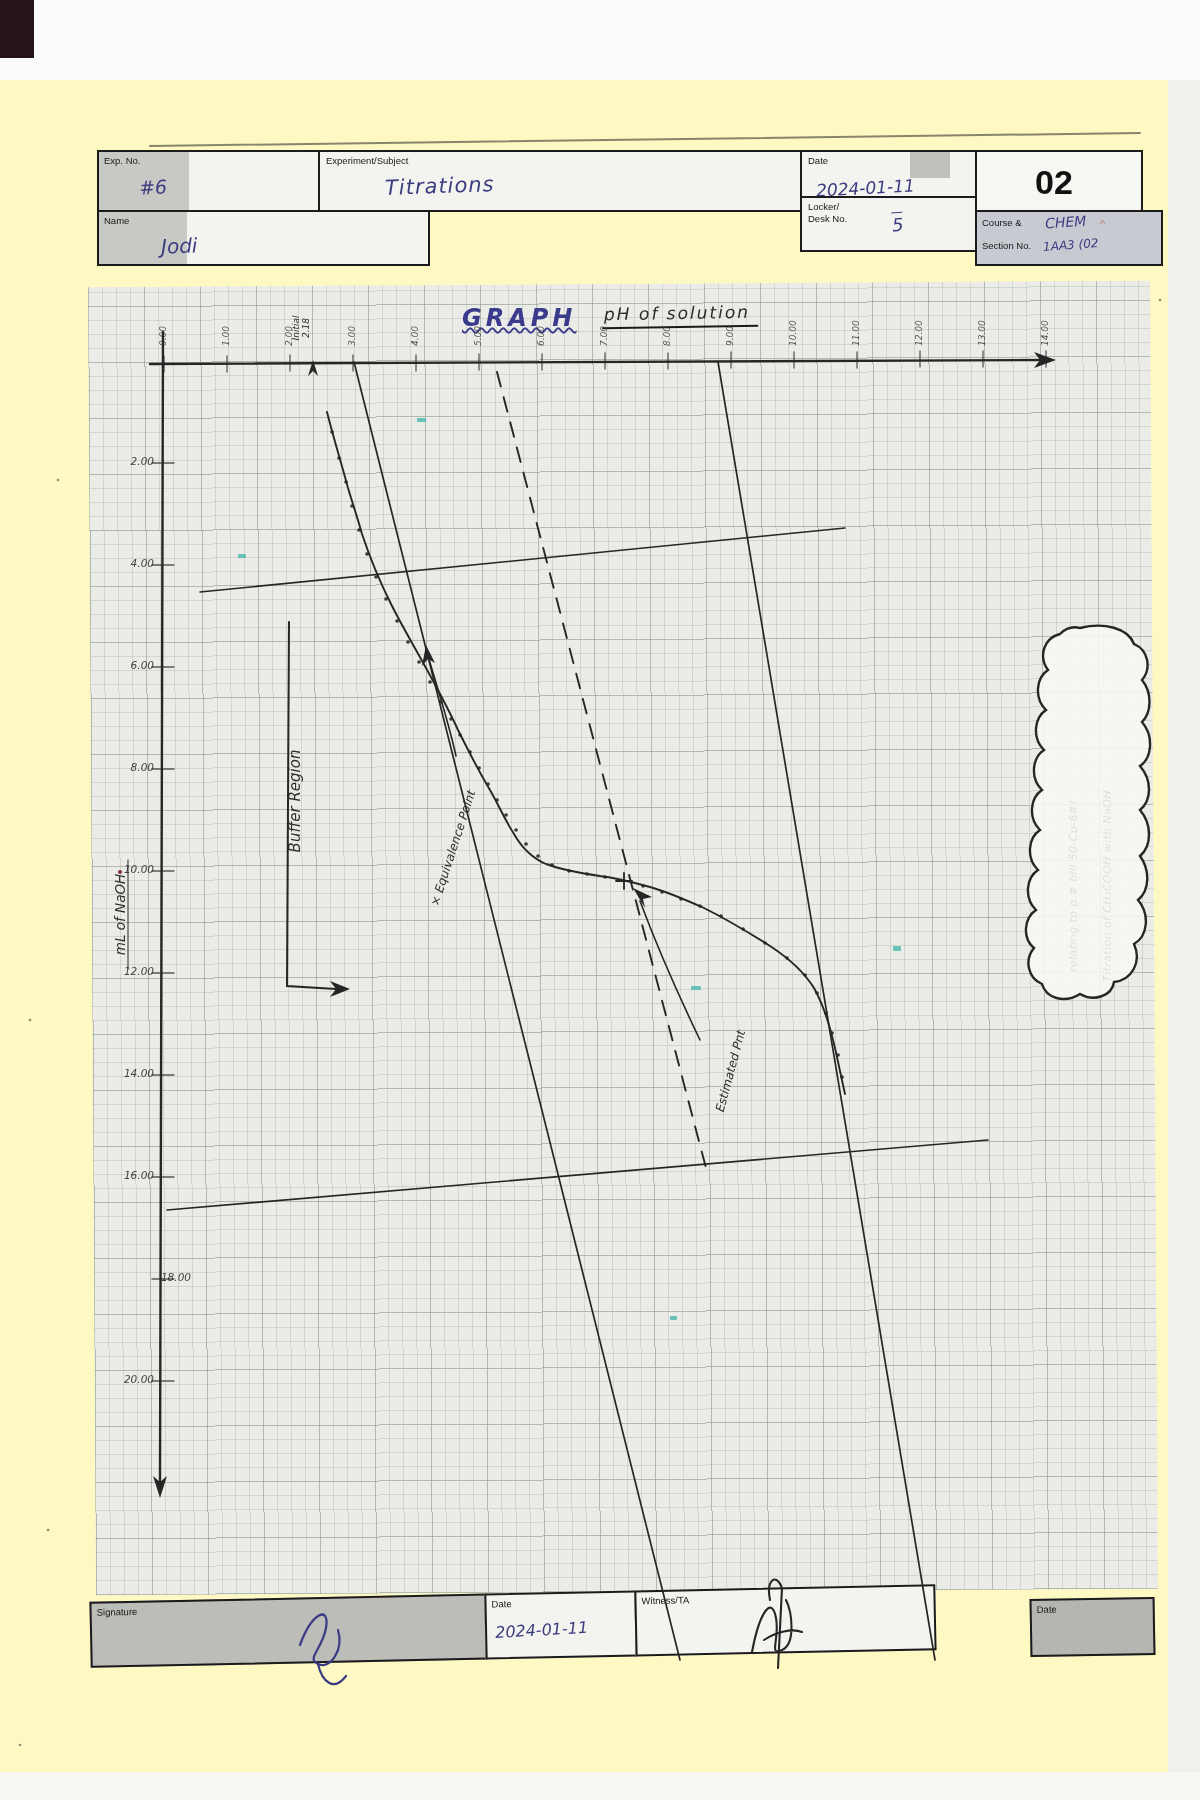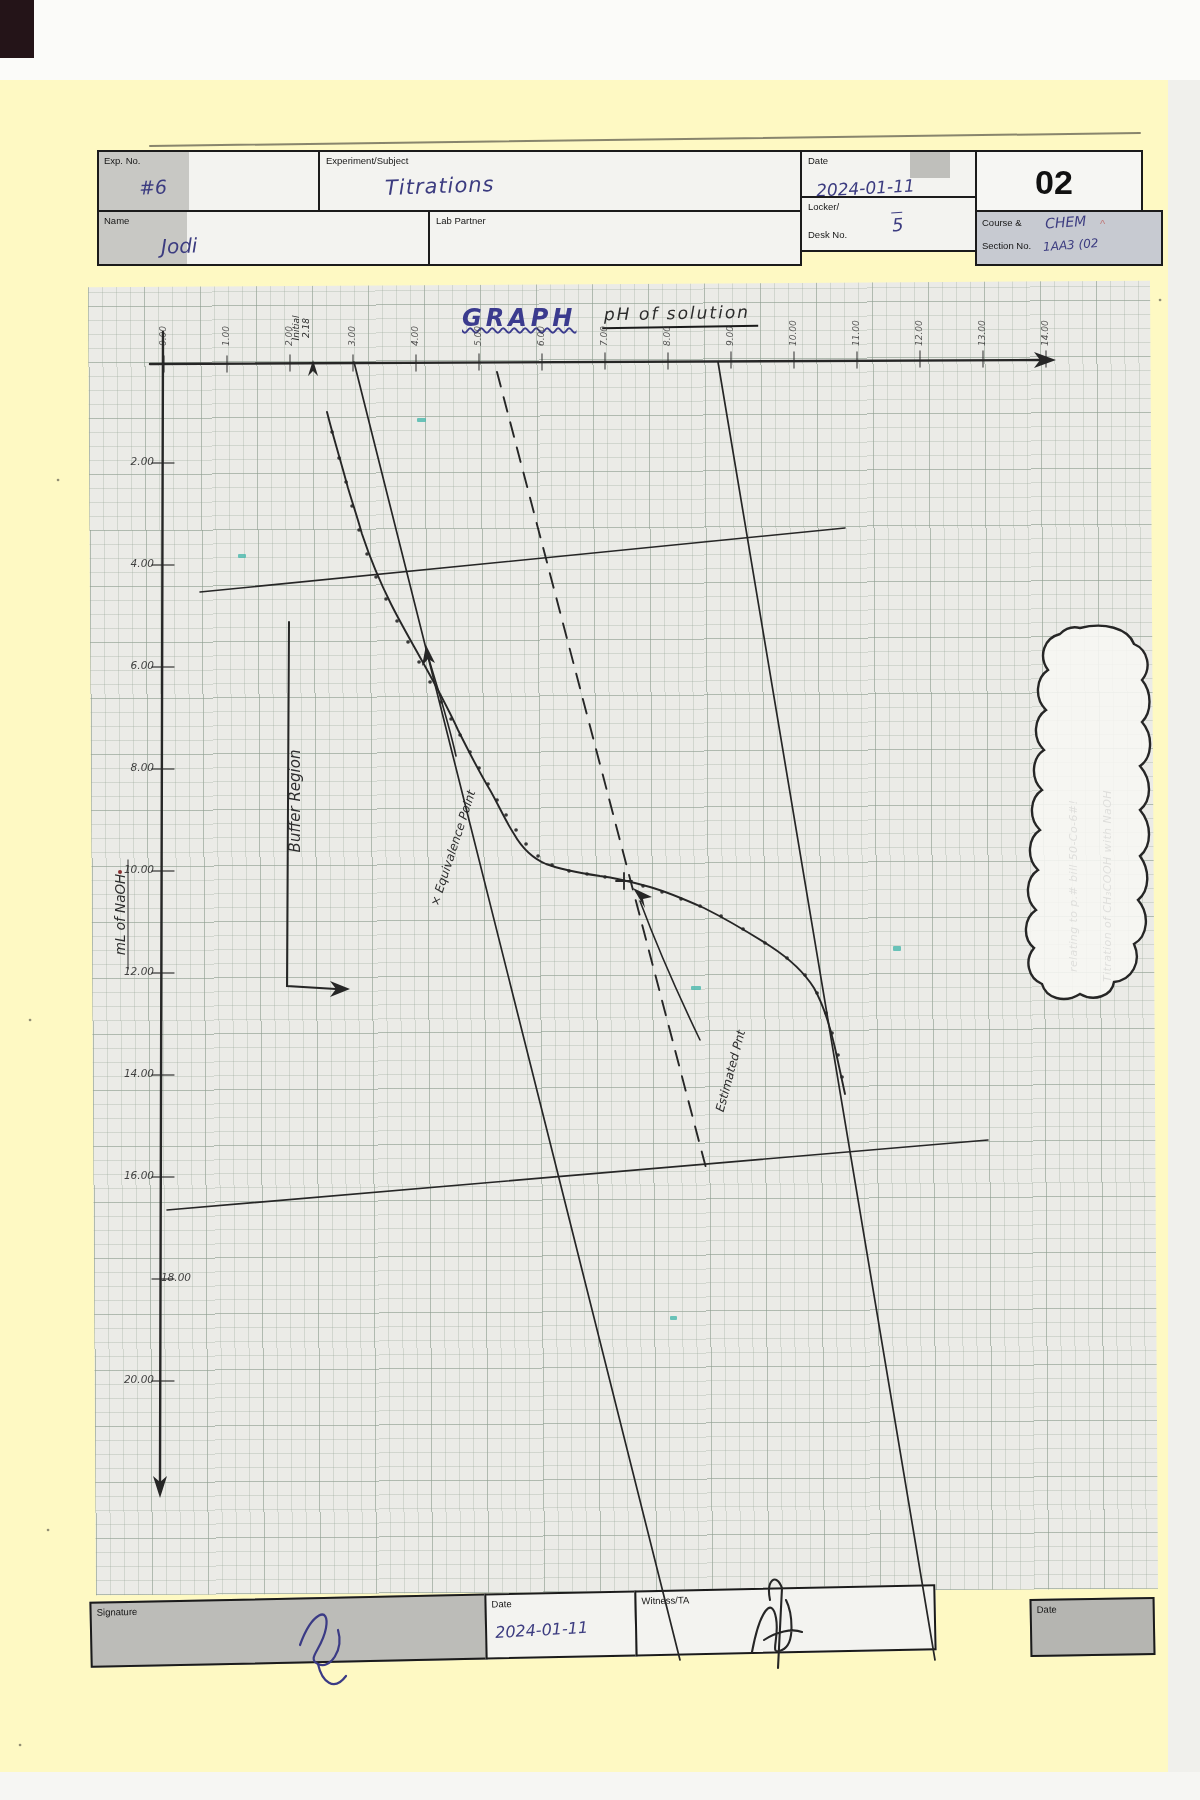--- a/index.html
+++ b/index.html
@@ -63,26 +63,23 @@
   </div>
   <div class="cell" style="left:975px;top:150px;width:168px;height:62px;background:#f6f6f3;">
     <div class="pageno" style="position:absolute;left:58px;top:11px;">02</div>
   </div>
 
   <div class="cell" style="left:97px;top:210px;width:333px;height:56px;">
     <div class="shade" style="left:0;top:0;width:88px;height:52px;"></div>
     <div class="lbl" style="left:5px;top:4px;">Name</div>
     <div class="hw" style="position:absolute;left:62px;top:22px;font-size:20px;transform:rotate(-2deg);">Jodi</div>
   </div>
-  <div class="cell" style="left:428px;top:210px;width:374px;height:56px;">
-    <div class="lbl" style="left:6px;top:4px;">Lab Partner</div>
-  </div>
   <div class="cell" style="left:800px;top:196px;width:177px;height:56px;">
     <div class="lbl" style="left:6px;top:4px;">Locker/</div>
-    <div class="lbl" style="left:6px;top:16px;margin-top:16px;">Desk No.</div>
+    <div class="lbl" style="left:6px;top:16px;">Desk No.</div>
     <div class="hw" style="position:absolute;left:90px;top:14px;font-size:18px;border-top:1.5px solid #3c3c80;padding-top:1px;transform:rotate(-4deg);">5</div>
   </div>
   <div class="cell" style="left:975px;top:210px;width:188px;height:56px;background:#c7cad1;text-align:right;">
     <div class="lbl" style="left:5px;top:6px;">Course &amp;</div>
     <div class="lbl" style="left:5px;top:29px;">Section No.</div>
     <div class="hw" style="position:absolute;left:68px;top:2px;font-size:14px;transform:rotate(-4deg);">CHEM</div>
     <div class="hw" style="position:absolute;left:66px;top:26px;font-size:12px;transform:rotate(-4deg);">1AA3 (02</div>
   </div>
 
   <div class="abs" style="left:462px;top:304px;font-family:'DejaVu Sans',sans-serif;font-style:italic;font-weight:bold;

